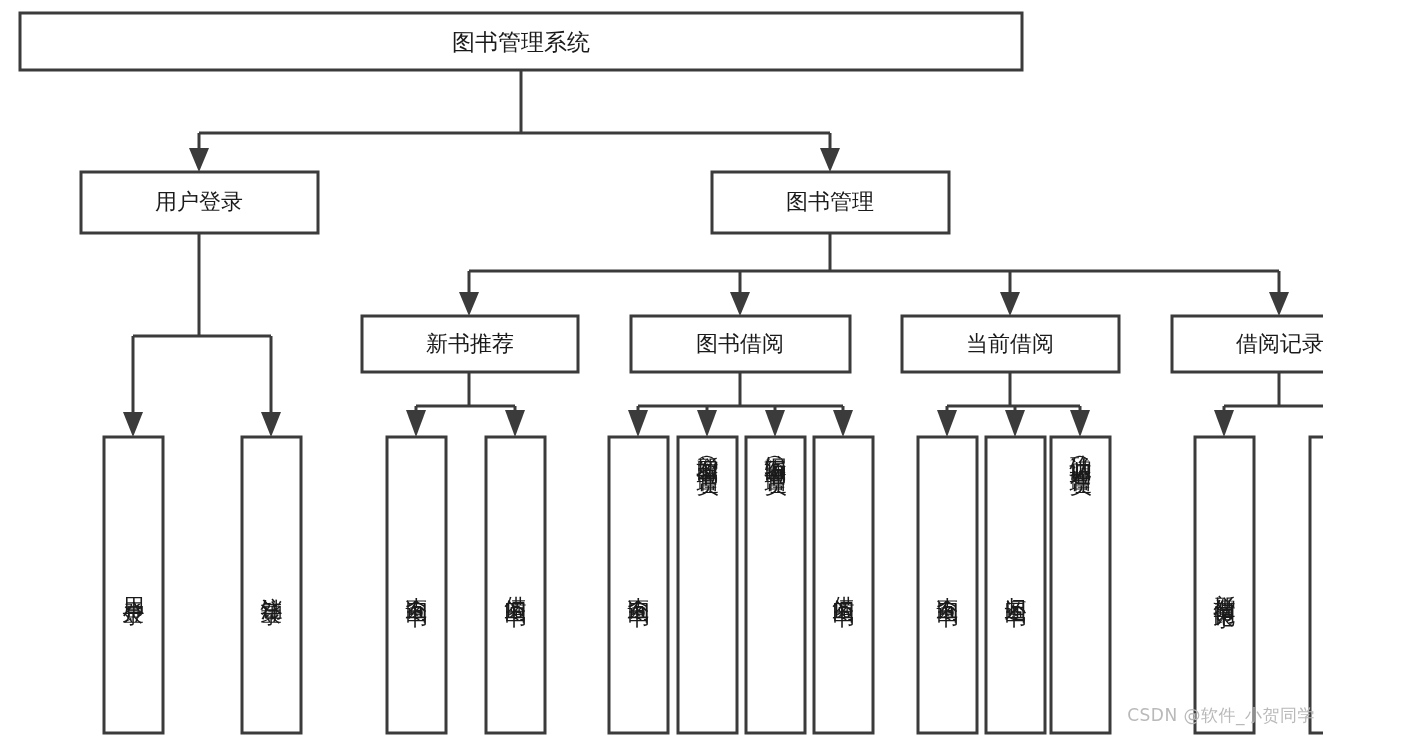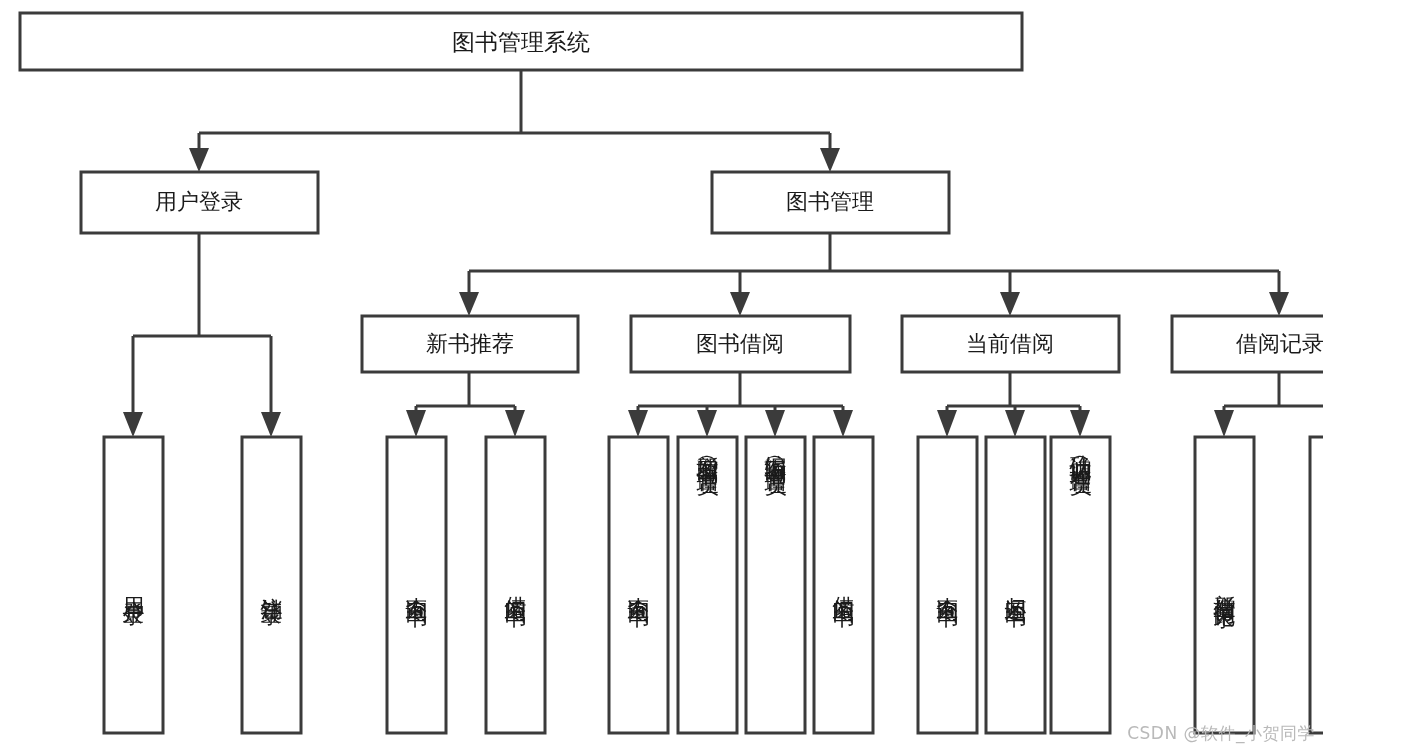--- a/index.html
+++ b/index.html
@@ -65,21 +65,21 @@
     font-size: 22px;
     line-height: 1.18;
     letter-spacing: 3px;
     color: #1a1a1a;
     white-space: nowrap;
     text-align: center;
   }
   .watermark {
     position: absolute;
     right: 8px;
-    bottom: 2px;
+    bottom: 20px;
     font-family: "DejaVu Sans", "Liberation Sans", sans-serif;
     font-size: 17px;
     color: #b9b9b9;
     letter-spacing: 0.5px;
     white-space: nowrap;
     pointer-events: none;
   }
 </style>
 </head>
 <body>

